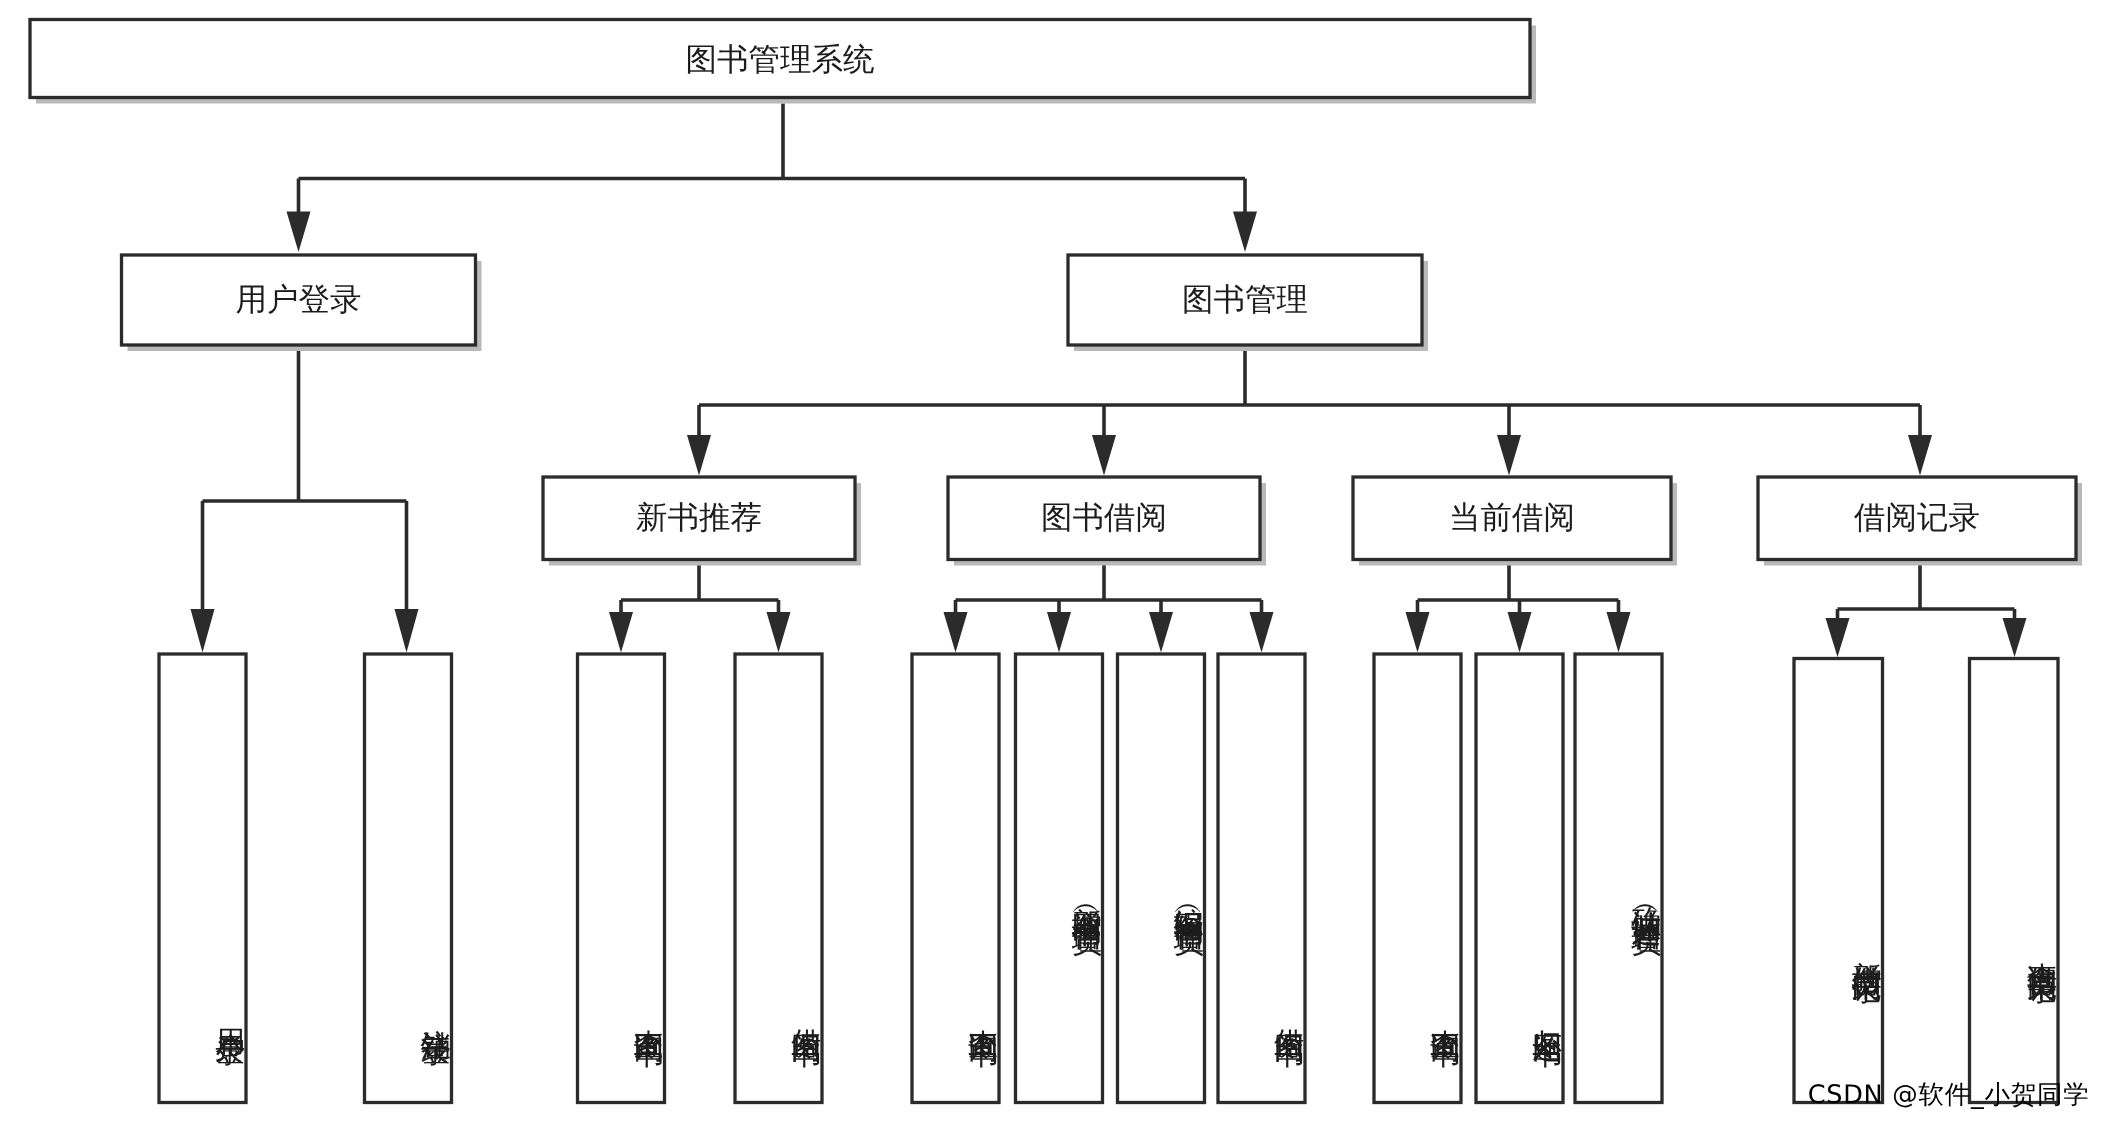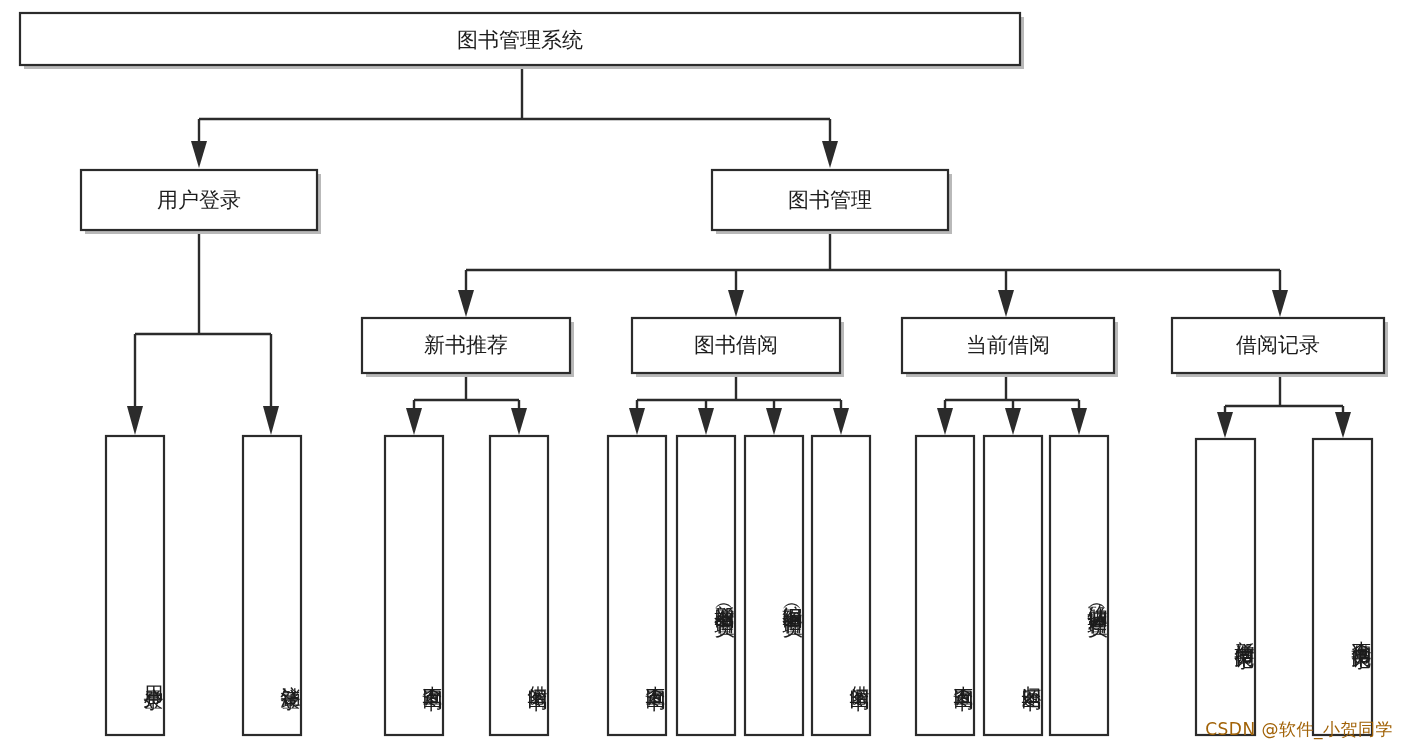--- a/index.html
+++ b/index.html
@@ -59,21 +59,21 @@
     justify-content: center;
     white-space: nowrap;
     pointer-events: none;
   }
   .watermark {
     position: absolute;
     right: 12px;
     bottom: 6px;
     font-family: "DejaVu Sans", "Liberation Sans", sans-serif;
     font-size: 17px;
-    color: #a16207;
+    color: #000000;
     white-space: nowrap;
     letter-spacing: 0.5px;
   }
 </style>
 </head>
 <body>
 
 <svg id="diagram" viewBox="0 0 1405 747" xmlns="http://www.w3.org/2000/svg">
 
   <g>

